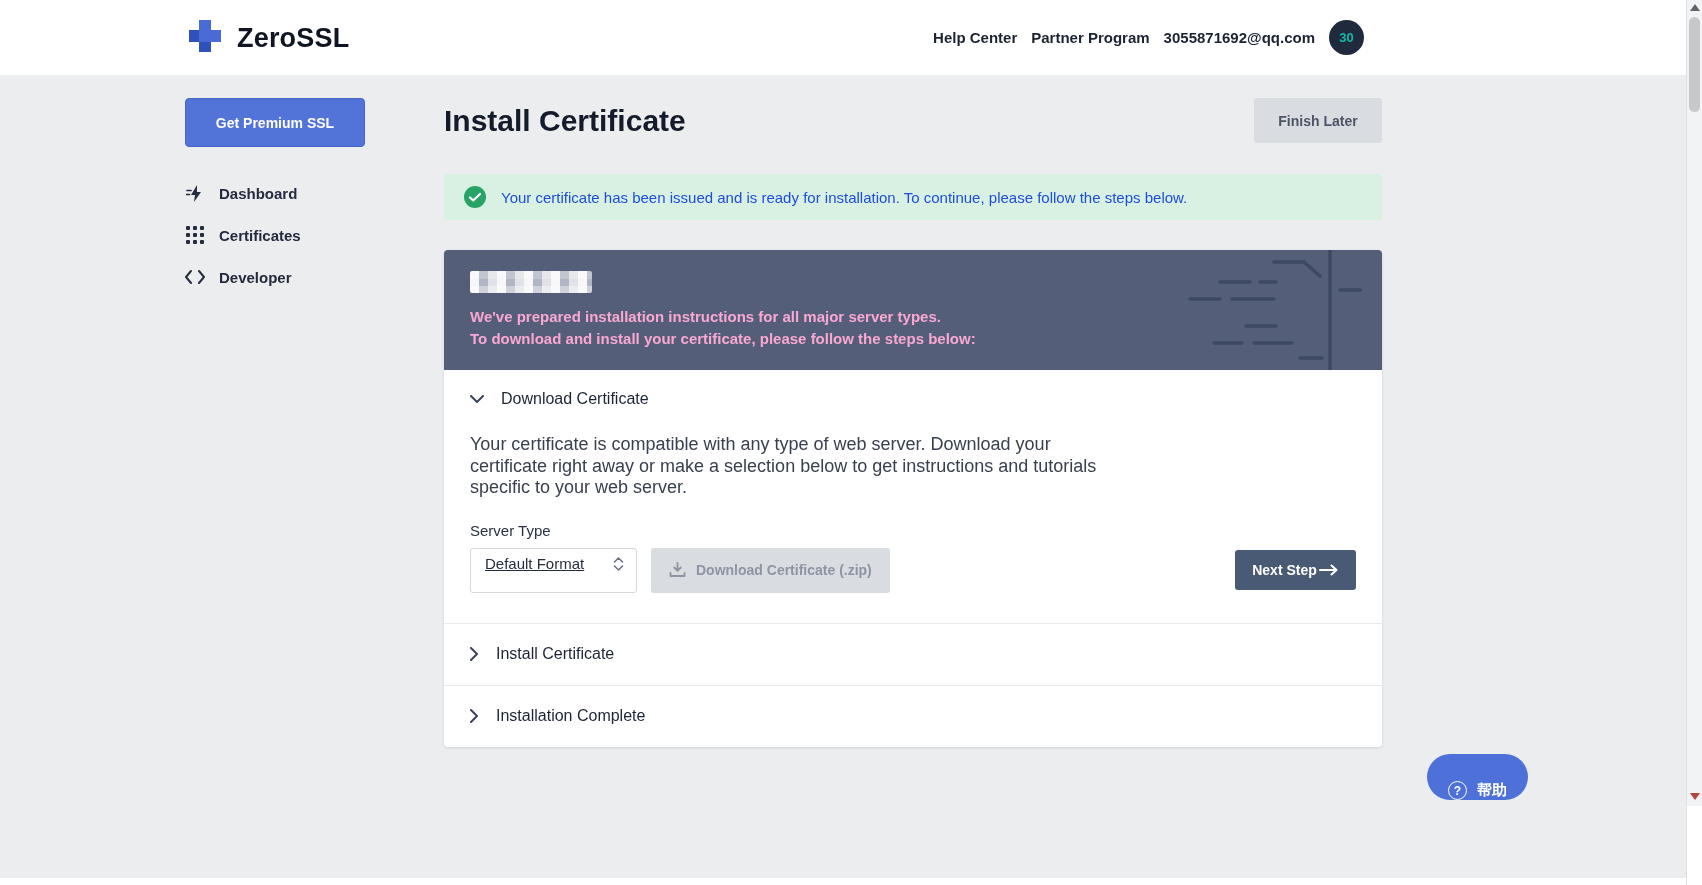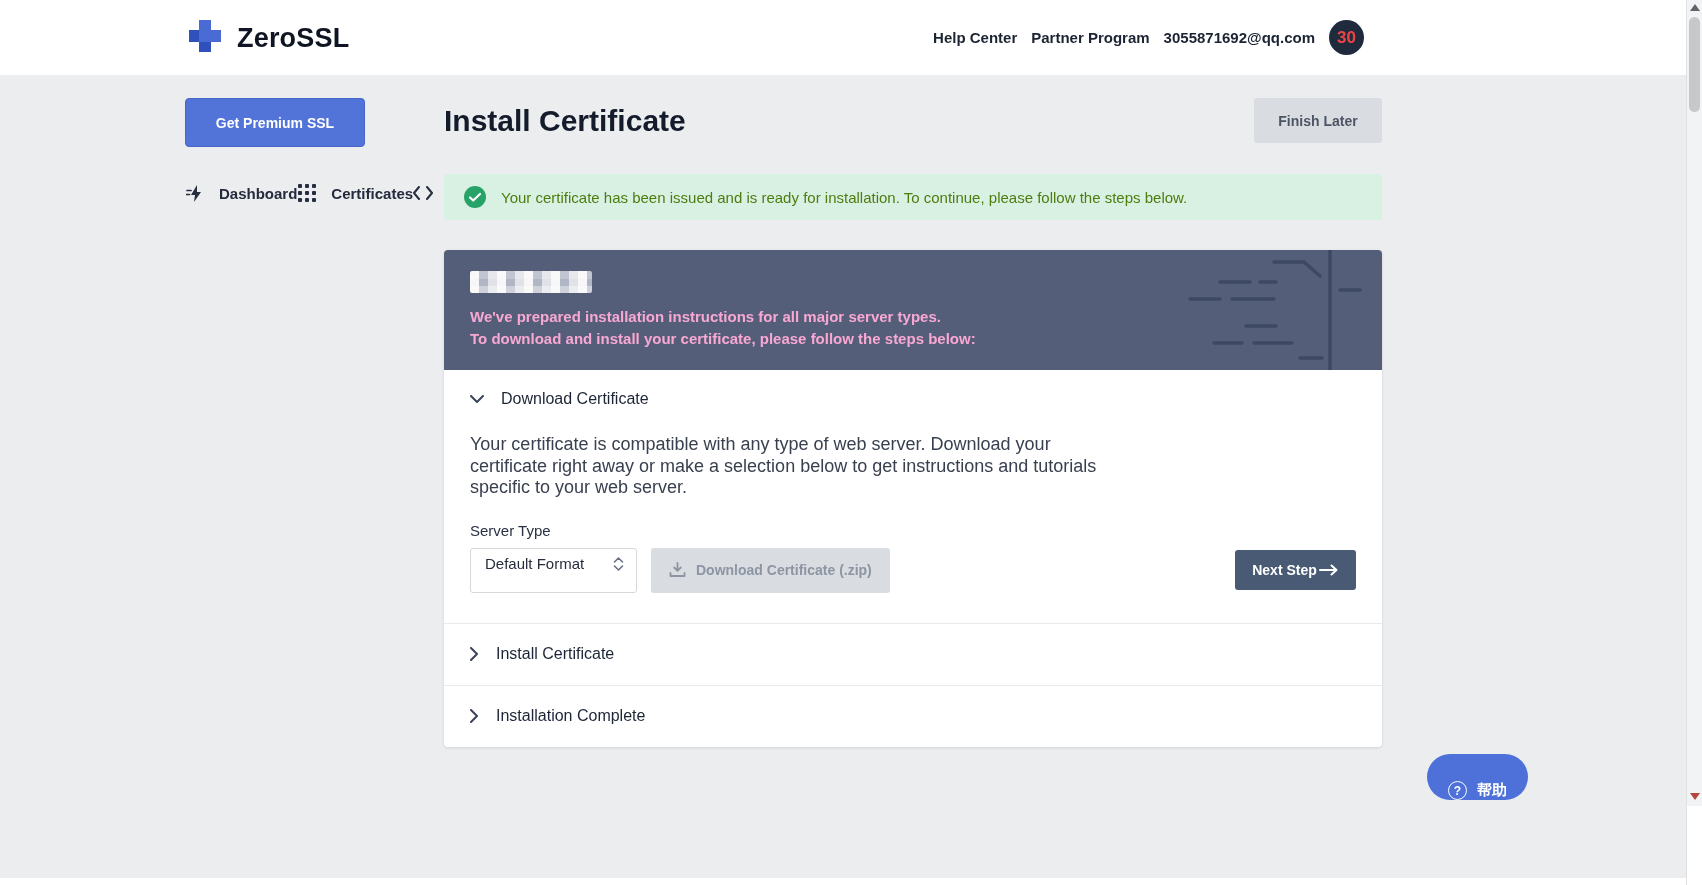--- a/index.html
+++ b/index.html
@@ -6,61 +6,61 @@
   body{font-family:"Liberation Sans",sans-serif;}
   .page{position:relative;width:1702px;height:885px;background:#ecedef;overflow:hidden;}
 
   
   .app-header{position:absolute;top:0;left:0;right:0;height:75px;background:#ffffff;}
   .brand{position:absolute;left:185px;top:16px;display:flex;align-items:center;gap:12px;cursor:pointer;}
   .brand-name{font-size:27px;font-weight:bold;color:#0f1522;letter-spacing:.2px;}
   .header-nav{position:absolute;right:338px;top:0;height:75px;display:flex;align-items:center;gap:14px;}
   .header-link{font-weight:bold;font-size:15px;color:#1c2433;cursor:pointer;}
   .account-email{font-weight:bold;font-size:15px;color:#1c2433;cursor:pointer;}
-  .account-badge{width:35px;height:35px;border-radius:50%;background:#1f2a3d;color:#ef4444;font-size:17px;
+  .account-badge{width:35px;height:35px;border-radius:50%;background:#1f2a3d;color:#14b8a6;font-size:13px;
     font-weight:bold;display:flex;align-items:center;justify-content:center;cursor:pointer;}
 
   
   .sidebar{position:absolute;left:185px;top:98px;width:180px;}
   .premium-btn{width:100%;height:49px;background:#5273d8;border:1px solid #4667c9;border-radius:4px;
     color:#fff;font-weight:bold;font-size:14px;font-family:inherit;cursor:pointer;}
-  .side-nav{margin-top:25px;display:flex;flex-direction:row;}
+  .side-nav{margin-top:25px;display:flex;flex-direction:column;}
   .side-item{display:flex;align-items:center;gap:14px;height:42px;cursor:pointer;}
   .side-icon{width:20px;display:flex;justify-content:center;}
   .side-label{font-size:15px;font-weight:bold;color:#232b3d;}
 
   
   .main{position:absolute;left:444px;top:98px;width:938px;}
   .title-row{display:flex;justify-content:space-between;align-items:flex-start;height:47px;}
   .page-title{font-size:30px;font-weight:800;color:#141b2b;margin:0;line-height:45px;}
   .finish-later{width:128px;height:45px;background:#d9dce0;border:none;border-radius:3px;
     font-size:14px;font-weight:bold;color:#4d5565;font-family:inherit;cursor:pointer;}
 
   .banner{margin-top:29px;height:46px;background:#d9f1e3;border-radius:3px;display:flex;
     align-items:center;padding:0 20px;gap:15px;box-sizing:border-box;}
-  .banner-text{color:#4d7c0f;font-size:15px;}
+  .banner-text{color:#1d4ed8;font-size:15px;}
 
   .card{margin-top:30px;background:#fff;border-radius:4px;box-shadow:0 1px 3px rgba(20,30,50,.12);overflow:hidden;}
   .hero{height:120px;background:#545e79;position:relative;padding:21px 26px 0;box-sizing:border-box;}
   .redacted{width:122px;height:22px;border-radius:2px;
     background:
       repeating-linear-gradient(0deg, rgba(255,255,255,.45) 0 7px, rgba(255,255,255,.1) 7px 14px, rgba(255,255,255,.3) 14px 22px),
       repeating-linear-gradient(90deg, rgba(255,255,255,.95) 0 9px, rgba(235,239,246,.55) 9px 18px, rgba(255,255,255,.8) 18px 27px);}
   .hero-lines{margin-top:13px;color:#f9a8d4;font-weight:bold;font-size:15px;line-height:21.5px;}
   .hero-decor{position:absolute;right:10px;top:0;height:120px;}
 
   .acc-header{display:flex;align-items:center;gap:17px;height:58px;padding:0 26px;cursor:pointer;}
   .acc-title{font-size:16px;font-weight:normal;color:#1c2436;}
   .step-body{padding:0 26px 30px;}
   .step-desc{width:658px;font-size:18px;line-height:21.5px;color:#39404f;margin:6px 0 0;}
   .server-type-label{margin-top:23px;font-size:15px;color:#2a3143;}
   .controls{margin-top:9px;display:flex;align-items:center;gap:14px;}
   .select{width:167px;height:45px;border:1px solid #d4d7dc;border-radius:3px;background:#fff;display:flex;
     align-items:center;justify-content:space-between;padding:0 12px 13px 14px;box-sizing:border-box;
-    font-size:15px;color:#262d3e;cursor:pointer;}
+    font-size:15px;color:#262d3e;cursor:pointer;text-decoration:underline;}
   .download-btn{height:45px;padding:0 18px;background:#d9dce0;border:none;border-radius:3px;display:flex;
     align-items:center;gap:10px;font-size:14px;font-weight:bold;color:#8d95a3;font-family:inherit;cursor:default;}
   .next-btn{margin-left:auto;width:121px;height:40px;background:#485a74;border:none;border-radius:3px;
     color:#fff;font-weight:bold;font-size:14px;font-family:inherit;display:flex;align-items:center;
     justify-content:center;gap:2px;cursor:pointer;}
   .acc-row{border-top:1px solid #e8eaed;display:flex;align-items:center;gap:17px;height:61px;padding:0 26px;cursor:pointer;}
 
   
   .help-btn{position:absolute;right:174px;bottom:85px;height:46px;border-radius:23px;background:#4d71d8;
     border:none;color:#fff;display:flex;align-items:flex-end;gap:10px;padding:0 21px;font-size:15px;

